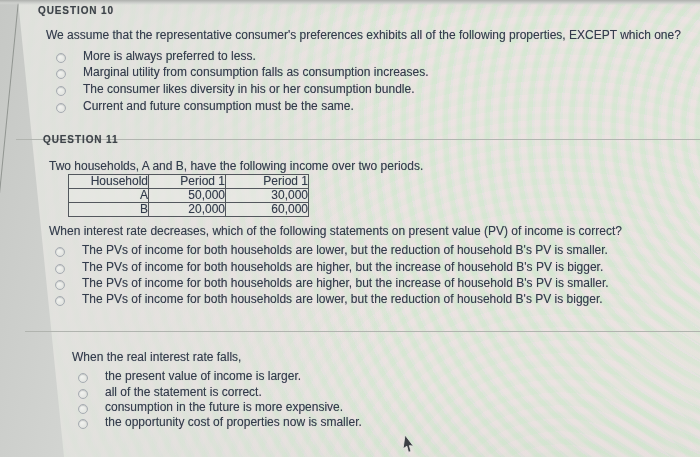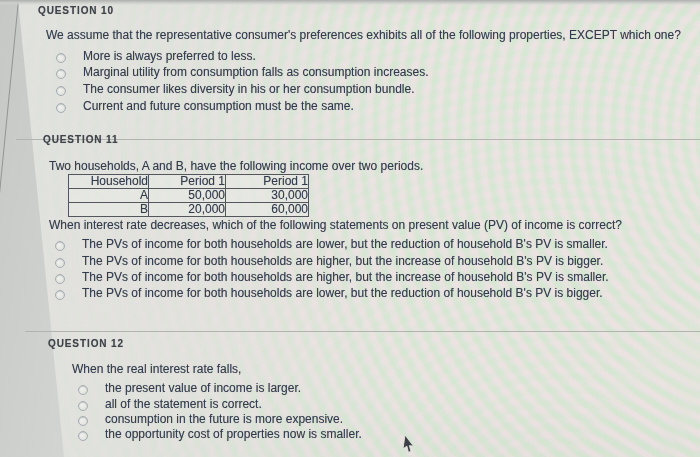--- a/index.html
+++ b/index.html
@@ -48,21 +48,21 @@
   #q10 .opts { margin-top:4px; }
   #q10 .opt-row { margin-left:18px; height:16.7px; }
   
   #q11 { left:43px; top:134px; }
   #q11 .intro { margin-left:6px; margin-top:14px; line-height:12px; }
   #q11 table { border-collapse:collapse; margin-left:25px; margin-top:2px;
     background:rgba(233,235,230,0.55); }
   #q11 th, #q11 td { border:1px solid #53575d; font-weight:normal; text-align:right;
     height:14px; padding:0 0 0 3px; line-height:13px; }
   #q11 col.c1 { width:80px; } #q11 col.c2 { width:77px; } #q11 col.c3 { width:83px; }
-  #q11 .prompt { margin-left:6px; margin-top:2px; }
+  #q11 .prompt { margin-left:6px; margin-top:8px; }
   #q11 .opts { margin-top:3px; }
   #q11 .opt-row { margin-left:12px; height:16.3px; }
   
   #q12 { left:48px; top:338px; }
   #q12 .prompt { margin-left:24px; margin-top:13px; }
   #q12 .opts { margin-top:4px; }
   #q12 .opt-row { margin-left:30px; height:15.3px; }
   .divider { position:absolute; height:1px; background:#b1b4af; z-index:6; }
   #div1 { left:16px; right:0; top:139px; }
   #div2 { left:25px; right:0; top:331px; }
@@ -145,21 +145,20 @@
       <div class="opt-row">
         <span class="radio"></span>
         <span class="opt-label">The PVs of income for both households are lower, but the reduction of household B's PV is bigger.</span>
       </div>
     </div>
   </section>
 
   <div class="divider" id="div2"></div>
 
   <section class="section" id="q12">
-    <h2 class="qhead">QUESTION 12</h2>
     <div class="prompt">When the real interest rate falls,</div>
     <div class="opts">
       <div class="opt-row">
         <span class="radio"></span>
         <span class="opt-label">the present value of income is larger.</span>
       </div>
       <div class="opt-row">
         <span class="radio"></span>
         <span class="opt-label">all of the statement is correct.</span>
       </div>

